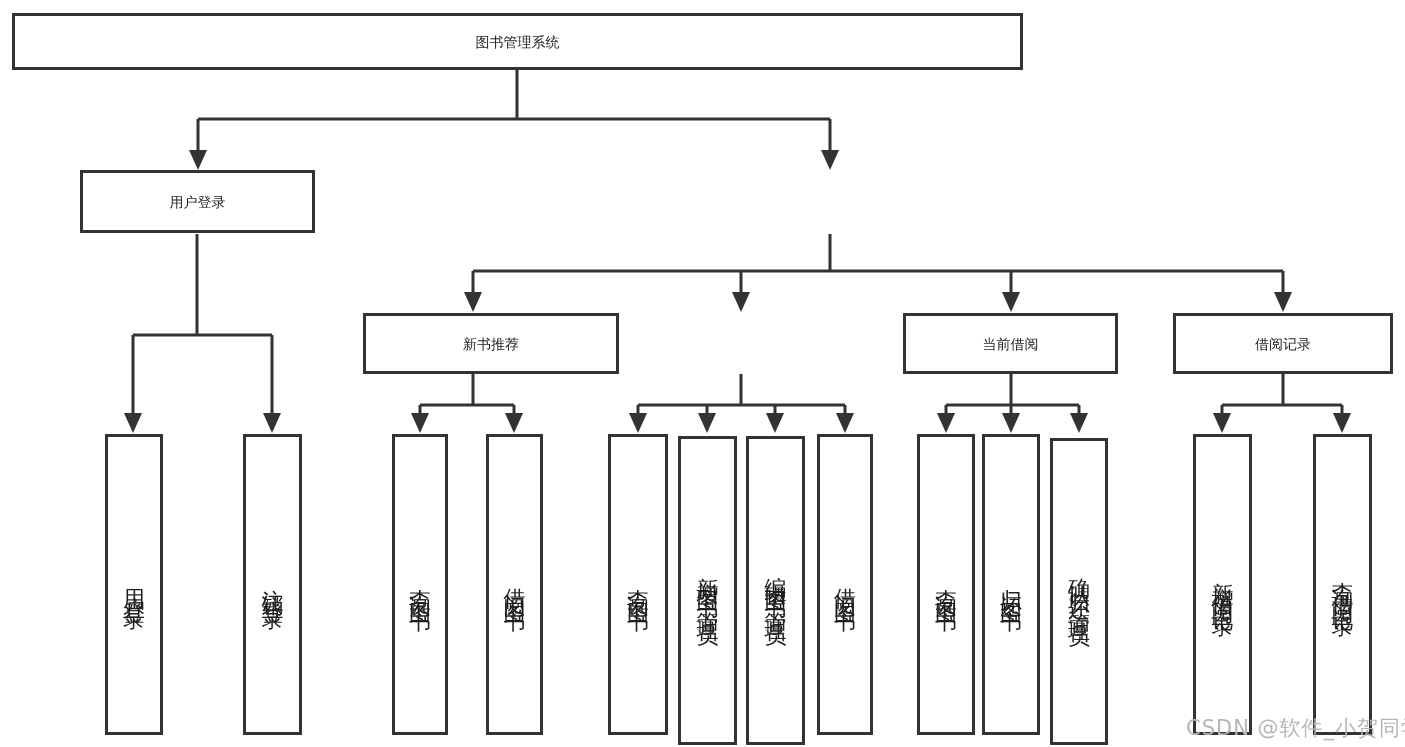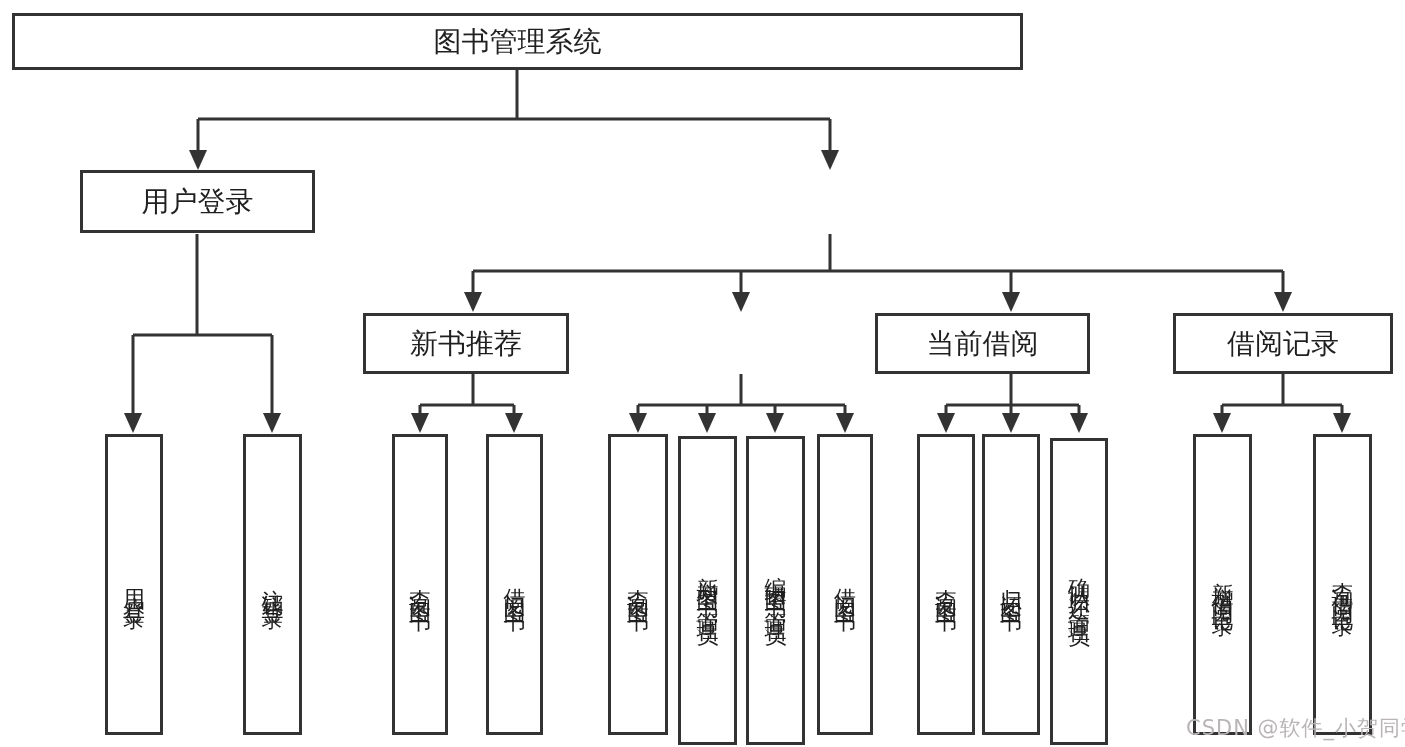--- a/index.html
+++ b/index.html
@@ -4,21 +4,21 @@
 <style>
   html,body{margin:0;padding:0;background:#ffffff;}
   .stage{
     position:relative;width:1405px;height:747px;background:#ffffff;overflow:hidden;
     font-family:"DejaVu Sans","Liberation Sans",sans-serif;
   }
   .connectors{position:absolute;left:0;top:0;width:1405px;height:747px;}
   .box{
     position:absolute;box-sizing:border-box;border:3px solid #333333;background:#ffffff;
     display:flex;align-items:center;justify-content:center;
-    color:#1f1f1f;font-size:28px;line-height:1;white-space:nowrap;
+    color:#1f1f1f;font-size:14px;line-height:1;white-space:nowrap;
   }
   .vbox{
     writing-mode:vertical-rl;text-orientation:mixed;
     letter-spacing:7px;font-size:22px;
   }
   .watermark{
     position:absolute;left:1186px;top:714px;font-size:21px;color:#b9b4b6;
     white-space:nowrap;letter-spacing:1px;
   }
 </style>
@@ -56,22 +56,22 @@
       <polygon points="1070,413 1088,413 1079,433"></polygon>
       <polygon points="1213,413 1231,413 1222,433"></polygon>
       <polygon points="1333,413 1351,413 1342,433"></polygon>
     </g>
   </svg>
 
   <div class="box" style="left:12px;top:13px;width:1011px;height:57px">图书管理系统</div>
 
   <div class="box" style="left:80px;top:170px;width:235px;height:63px">用户登录</div>
 
-  <div class="box" style="left:363px;top:313px;width:206px;height:61px">新书推荐</div>
-  <div class="box" style="left:875px;top:313px;width:215px;height:61px">当前借阅</div>
+  <div class="box" style="left:363px;top:313px;width:256px;height:61px">新书推荐</div>
+  <div class="box" style="left:903px;top:313px;width:215px;height:61px">当前借阅</div>
   <div class="box" style="left:1173px;top:313px;width:220px;height:61px">借阅记录</div>
 
   <div class="box vbox" style="left:105px;top:434px;width:58px;height:301px">用户登录</div>
   <div class="box vbox" style="left:243px;top:434px;width:59px;height:301px">注销登录</div>
 
   <div class="box vbox" style="left:392px;top:434px;width:56px;height:301px">查询图书</div>
   <div class="box vbox" style="left:486px;top:434px;width:57px;height:301px">借阅图书</div>
 
   <div class="box vbox" style="left:608px;top:434px;width:60px;height:301px">查询图书</div>
   <div class="box vbox" style="left:678px;top:436px;width:59px;height:309px">新增图书（管理员）</div>

